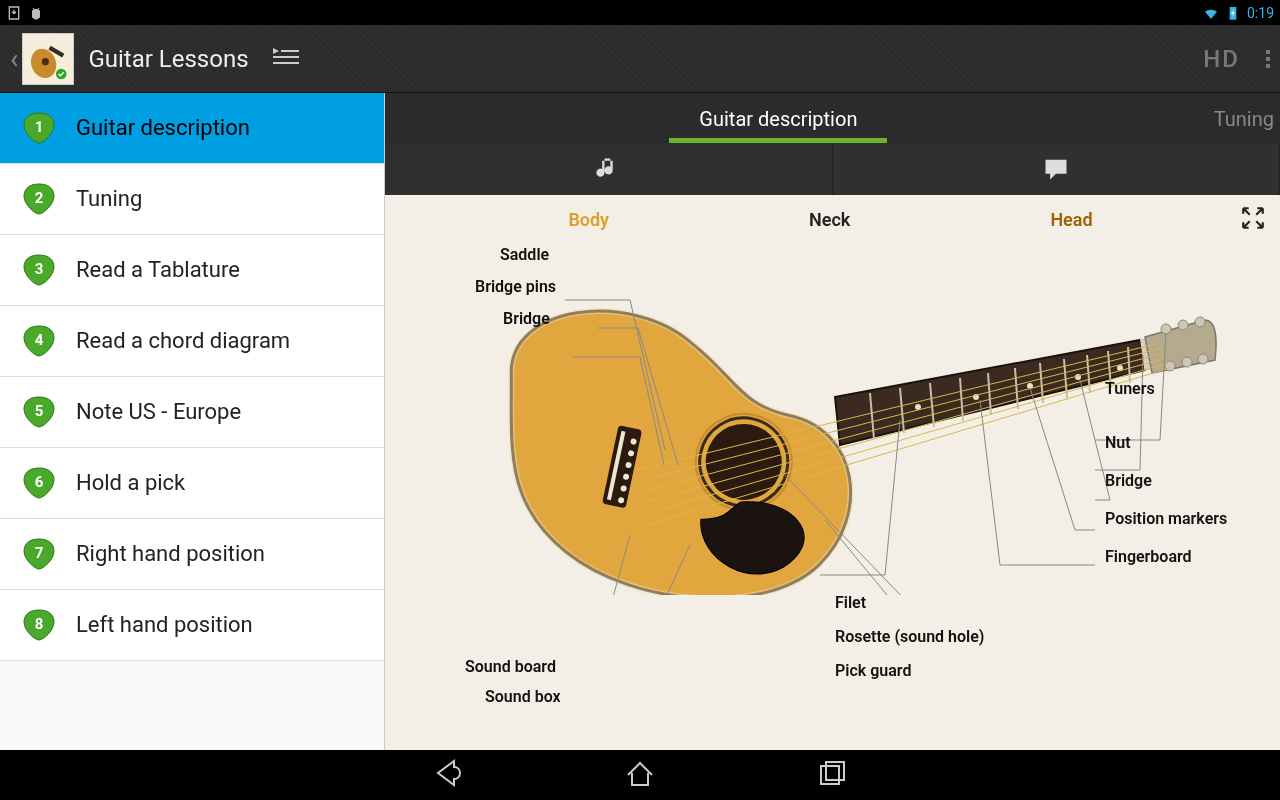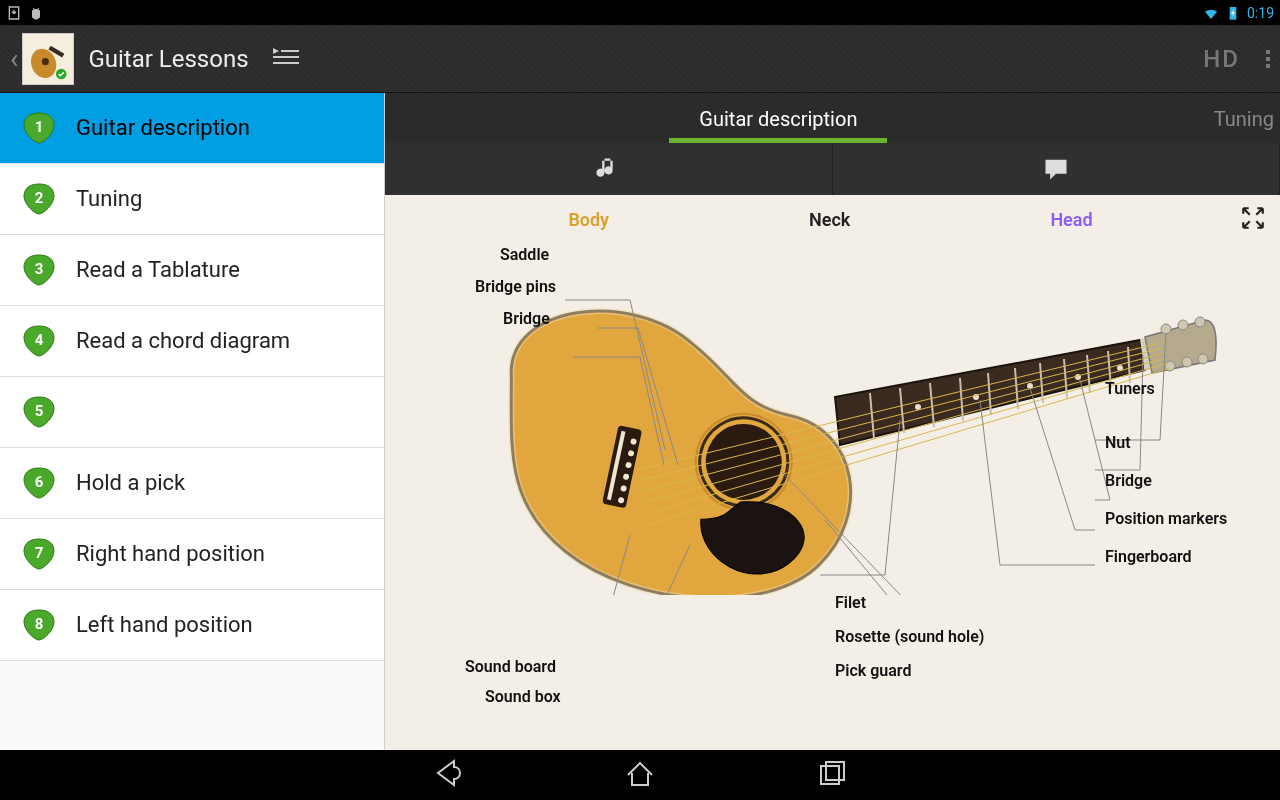--- a/index.html
+++ b/index.html
@@ -45,21 +45,21 @@
   .tab.active::after { content:""; position:absolute; left:12px; right:12px; bottom:0; height:5px; background:#6ab42f; }
   .tab.last { margin-left:auto; color:#888; padding-right:6px;}
   .subtabs { height:52px; background:#303030; display:flex; }
   .subtab { flex:1; display:flex; align-items:center; justify-content:center; border-right:1px solid #222; }
   .subtab svg { fill:#ddd; width:28px; height:28px; }
 
   .diagram { flex:1; position:relative; background:#f3efe6; overflow:hidden; }
   .sections { position:absolute; top:14px; left:0; right:4px; display:flex; justify-content:center; gap:200px; font-size:18px; font-weight:600; }
   .sec-body { color:#d9a02b; }
   .sec-neck { color:#222; }
-  .sec-head { color:#8b5cf6; }
+  .sec-head { color:#a16207; }
   .expand { position:absolute; top:10px; right:14px; width:26px; height:26px; color:#333; }
   .label { position:absolute; font-size:16px; color:#111; white-space:nowrap; }
   .label.bold { font-weight:600; }
   .leader { stroke:#888; stroke-width:1; fill:none; }
 
   
   .guitar-svg { position:absolute; top:70px; left:55px; width:780px; height:330px; }
 
   
   .navbar { height:50px; background:#000; display:flex; align-items:center; justify-content:center; gap:160px; }
@@ -159,20 +159,21 @@
           </div>
         <span class="s-label">Read a chord diagram</span>
       </div>
       <div class="sidebar-item">
         <div class="pick">
             <svg viewBox="0 0 34 34">
               <path d="M17 2 C28 2 32 8 32 14 C32 23 21 32 17 32 C13 32 2 23 2 14 C2 8 6 2 17 2Z" fill="#4aa82a" stroke="#2d7a15"></path>
             </svg>
             <span class="num">5</span>
           </div>
+        <span class="s-label">Note US - Europe</span>
       </div>
       <div class="sidebar-item">
         <div class="pick">
             <svg viewBox="0 0 34 34">
               <path d="M17 2 C28 2 32 8 32 14 C32 23 21 32 17 32 C13 32 2 23 2 14 C2 8 6 2 17 2Z" fill="#4aa82a" stroke="#2d7a15"></path>
             </svg>
             <span class="num">6</span>
           </div>
         <span class="s-label">Hold a pick</span>
       </div>

